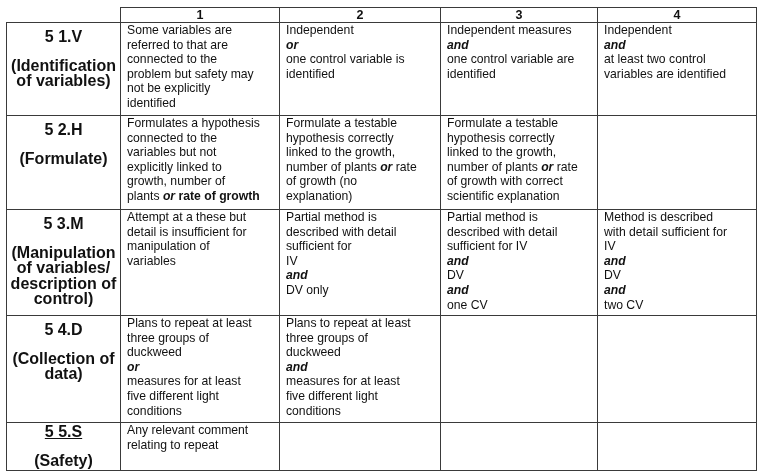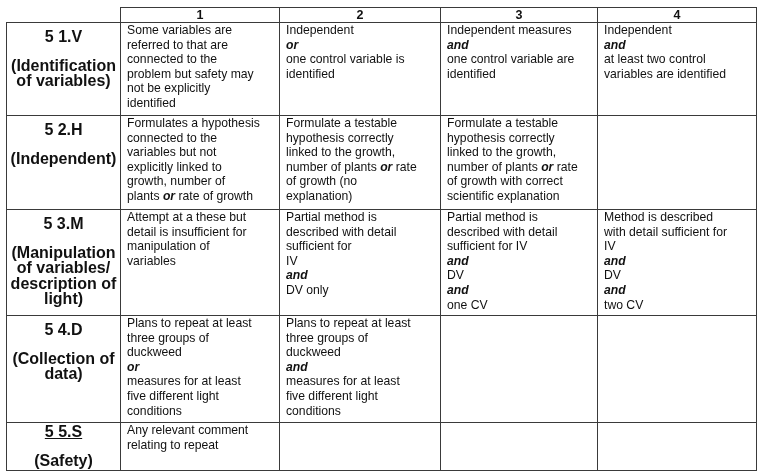--- a/index.html
+++ b/index.html
@@ -116,29 +116,29 @@
           <span class="line">Independent</span>
           <span class="line conj">and</span>
           <span class="line">at least two control</span>
           <span class="line">variables are identified</span>
         </td>
       </tr>
       <tr class="r2">
         <td class="crit">
           <span class="code">5 2.H</span>
           <span class="gap"></span>
-          <span class="desc">(Independent)</span>
+          <span class="desc">(Formulate)</span>
         </td>
         <td class="desc-cell">
           <span class="line">Formulates a hypothesis</span>
           <span class="line">connected to the</span>
           <span class="line">variables but not</span>
           <span class="line">explicitly linked to</span>
           <span class="line">growth, number of</span>
-          <span class="line"><span style="white-space: pre;">plants </span><span class="inl-conj">or</span><span style="white-space: pre;"> rate of growth</span></span>
+          <span class="line"><span style="white-space: pre;">plants </span><span class="inl-conj">or</span><span style="white-space: pre; font-weight: bold;"> rate of growth</span></span>
         </td>
         <td class="desc-cell">
           <span class="line">Formulate a testable</span>
           <span class="line">hypothesis correctly</span>
           <span class="line">linked to the growth,</span>
           <span class="line"><span style="white-space: pre;">number of plants </span><span class="inl-conj">or</span><span style="white-space: pre;"> rate</span></span>
           <span class="line">of growth (no</span>
           <span class="line">explanation)</span>
         </td>
         <td class="desc-cell">
@@ -151,21 +151,21 @@
         </td>
         <td class="desc-cell"></td>
       </tr>
       <tr class="r3">
         <td class="crit">
           <span class="code">5 3.M</span>
           <span class="gap"></span>
           <span class="desc">(Manipulation</span>
           <span class="desc">of variables/</span>
           <span class="desc">description of</span>
-          <span class="desc">light)</span>
+          <span class="desc">control)</span>
         </td>
         <td class="desc-cell">
           <span class="line">Attempt at a these but</span>
           <span class="line">detail is insufficient for</span>
           <span class="line">manipulation of</span>
           <span class="line">variables</span>
         </td>
         <td class="desc-cell">
           <span class="line">Partial method is</span>
           <span class="line">described with detail</span>

